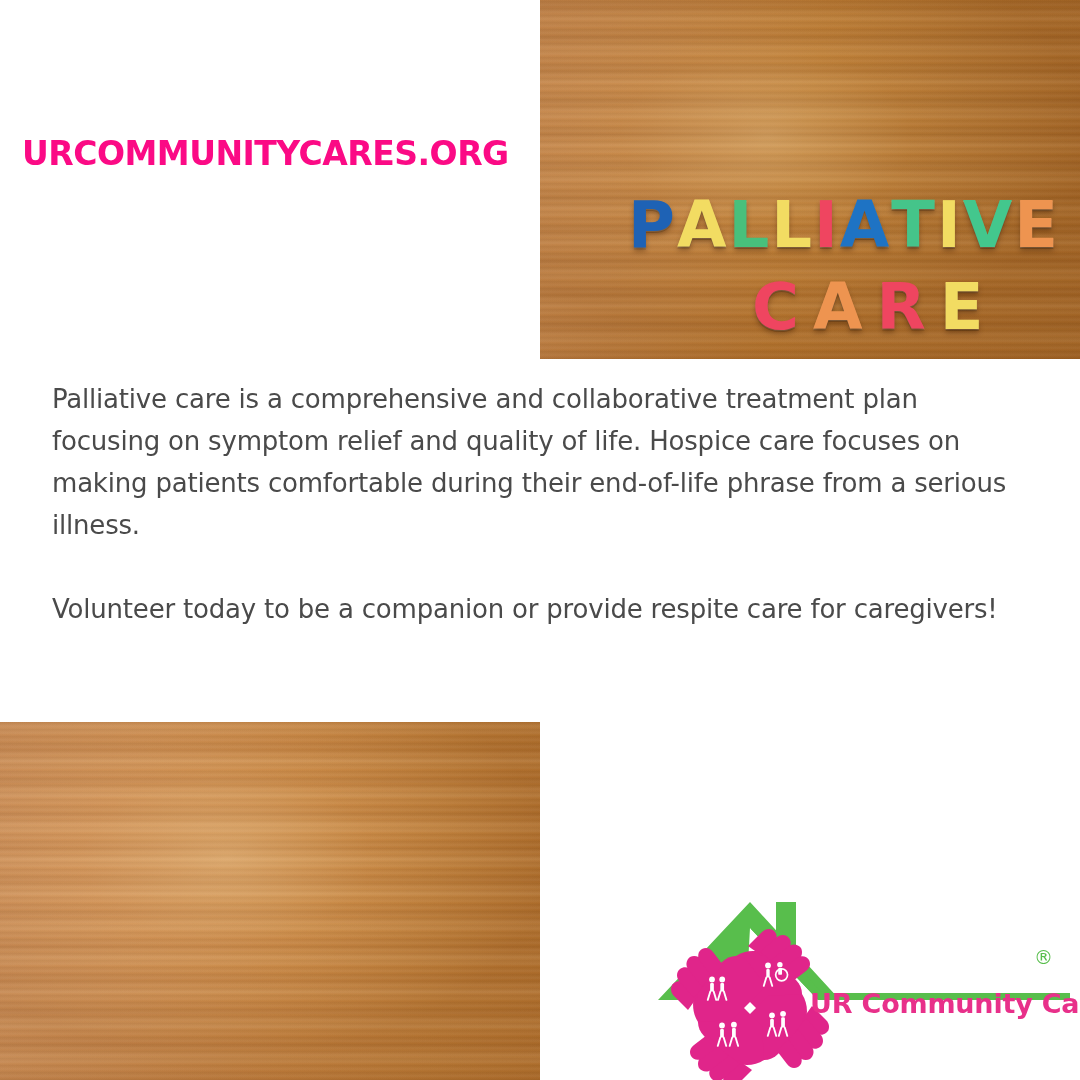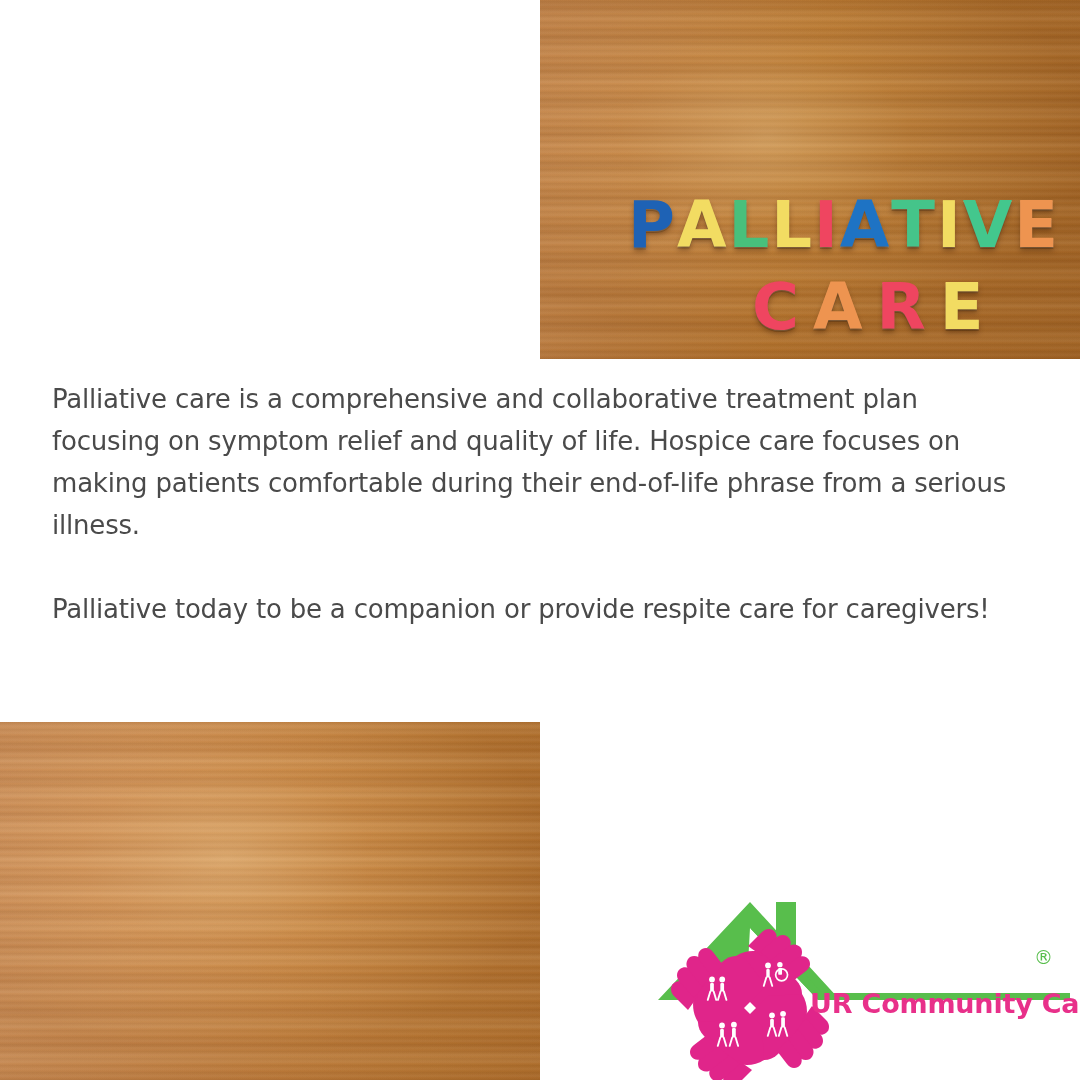--- a/index.html
+++ b/index.html
@@ -97,20 +97,21 @@
   .logo-reg{
     position:absolute;left:384px;top:58px;
     color:#58BE4C;font-size:19px;font-family:"DejaVu Sans", sans-serif;
   }
 </style>
 </head>
 <body>
 
 <div class="canvas">
 
+  <div class="url-text">URCOMMUNITYCARES.ORG</div>
 
   <div class="photo photo-top">
     <div class="wood"></div>
     <div class="wood-glow"></div>
 
     <div class="letters row-palliative">
         <span class="ltr" style="color: rgb(30, 98, 181);">P</span>
         <span class="ltr" style="color: rgb(242, 220, 98);">A</span>
         <span class="ltr" style="color: rgb(72, 192, 124);">L</span>
         <span class="ltr" style="color: rgb(242, 220, 98);">L</span>
@@ -125,21 +126,21 @@
         <span class="ltr" style="color: rgb(239, 69, 96);">C</span>
         <span class="ltr" style="color: rgb(238, 148, 80);">A</span>
         <span class="ltr" style="color: rgb(239, 69, 96);">R</span>
         <span class="ltr" style="color: rgb(242, 220, 98);">E</span>
       </div>
   </div>
 
   <div class="body-copy">
     <p>Palliative care is a comprehensive and collaborative treatment plan focusing on symptom relief and quality of life.  Hospice care focuses on making patients comfortable during their end-of-life phrase from a serious illness.</p>
     <div class="gap"></div>
-    <p>Palliative today to be a companion or provide respite care for caregivers!</p>
+    <p>Volunteer today to be a companion or provide respite care for caregivers!</p>
   </div>
 
   <div class="photo photo-bottom">
     <div class="wood"></div>
     <div class="wood-glow"></div>
 
   </div>
 
   <div class="logo">
     <svg width="420" height="192" viewBox="0 0 420 192">

